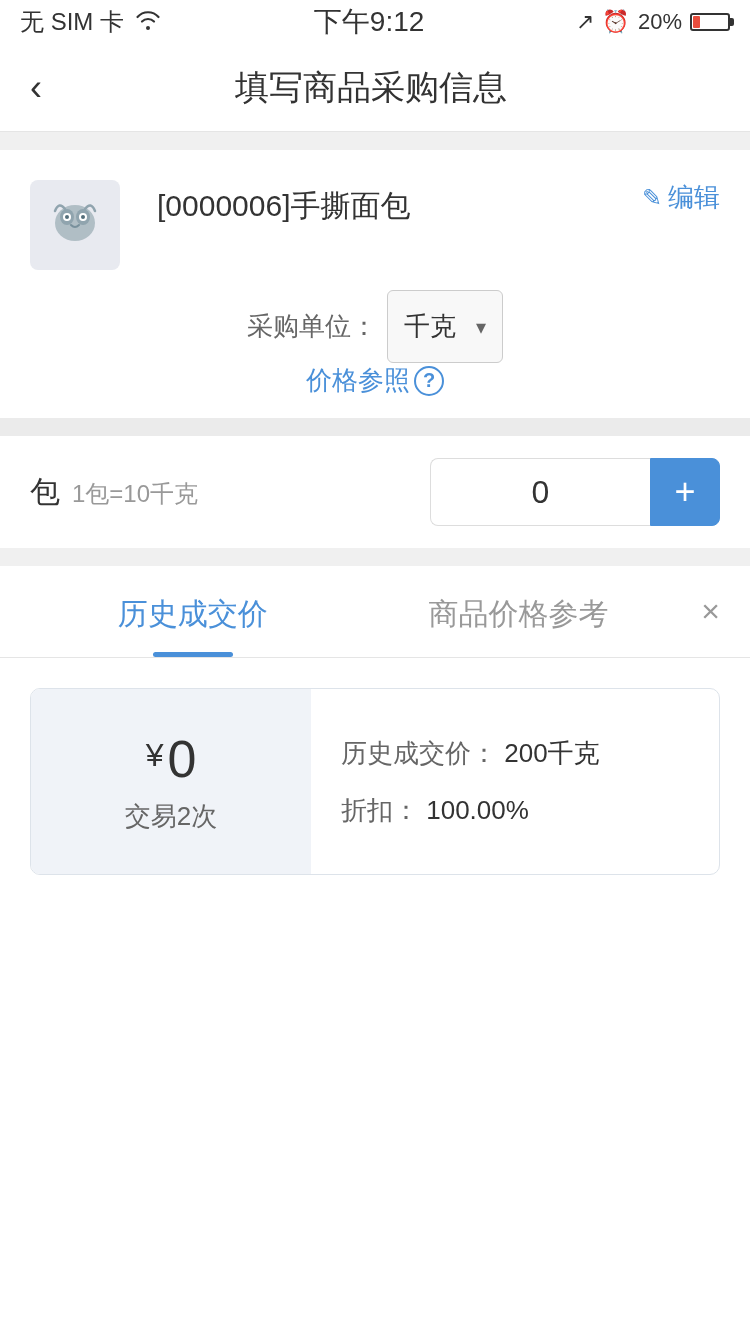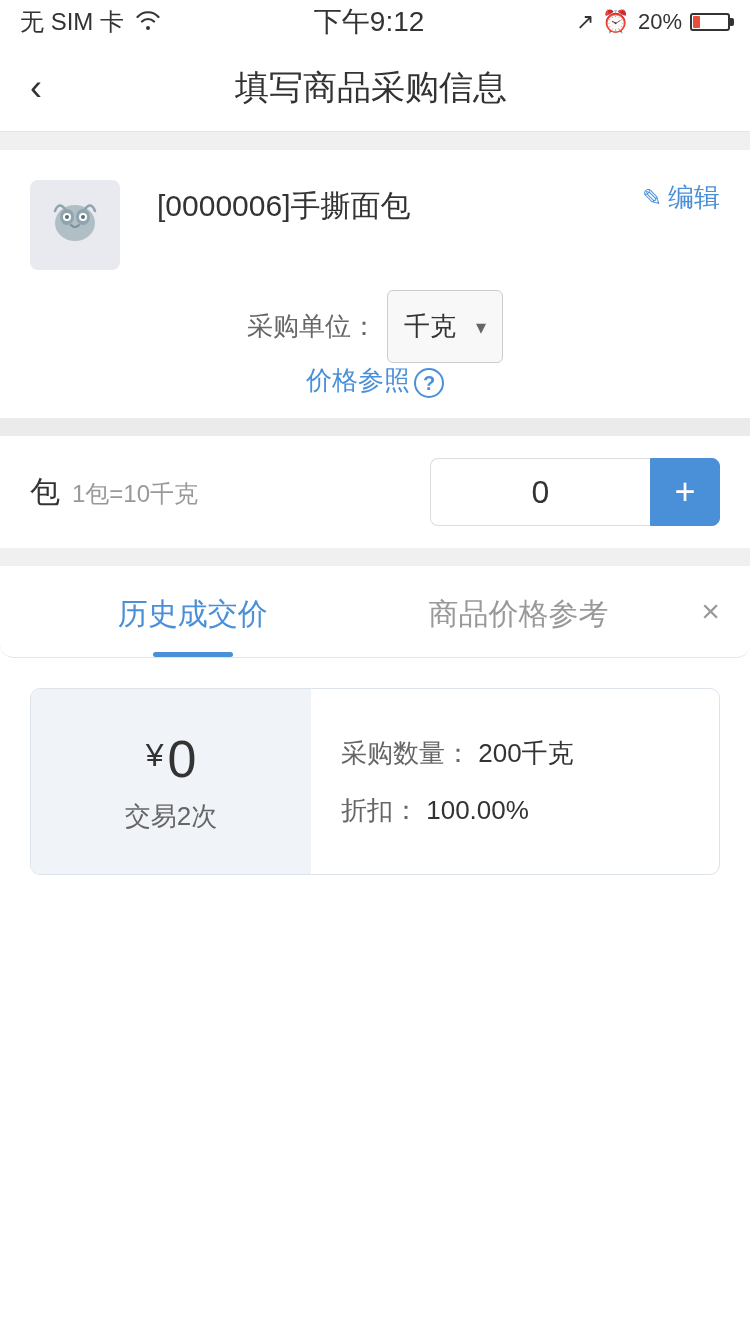--- a/index.html
+++ b/index.html
@@ -138,21 +138,21 @@
       display: flex;
       align-items: center;
       gap: 20px;
       cursor: pointer;
     }
     .unit-select-arrow { font-size: 20px; color: #666; }
     .price-ref {
       font-size: 26px;
       color: #4a90d9;
       display: flex;
-      align-items: flex-end;
+      align-items: center;
       gap: 4px;
       cursor: pointer;
     }
     .help-circle {
       width: 30px; height: 30px; border-radius: 50%; border: 2px solid #4a90d9;
       display: flex; align-items: center; justify-content: center;
       font-size: 20px; color: #4a90d9; font-weight: bold;
     }
 
     
@@ -219,21 +219,20 @@
     .tabs-wrap {
       background: #fff;
       margin-top: 18px;
     }
     .tabs-bar {
       display: flex;
       align-items: center;
       padding: 0 30px;
       border-bottom: 1px solid #e5e5e5;
       position: relative;
-      border-radius: 14px;
     }
     .tab-item {
       flex: 1;
       text-align: center;
       padding: 28px 0 22px 0;
       font-size: 30px;
       color: #999;
       cursor: pointer;
       position: relative;
     }
@@ -425,21 +424,21 @@
       <div class="history-left">
         <div class="price-display">
           <span class="currency-symbol">¥</span>
           <span class="price-number">0</span>
         </div>
         <div class="trade-count">交易2次</div>
       </div>
 
       <div class="history-right">
         <div class="history-row">
-          <span class="history-label">采购数量：</span>
+          <span class="history-label">历史成交价：</span>
           <span>200千克</span>
         </div>
         <div class="history-row">
           <span class="history-label">折扣：</span>
           <span>100.00%</span>
         </div>
       </div>
     </div>
   </div>
 </div>

